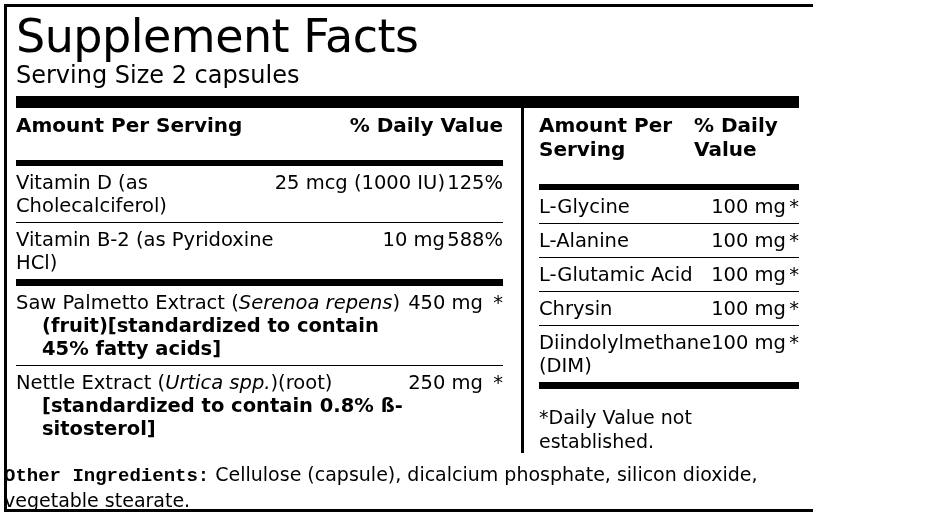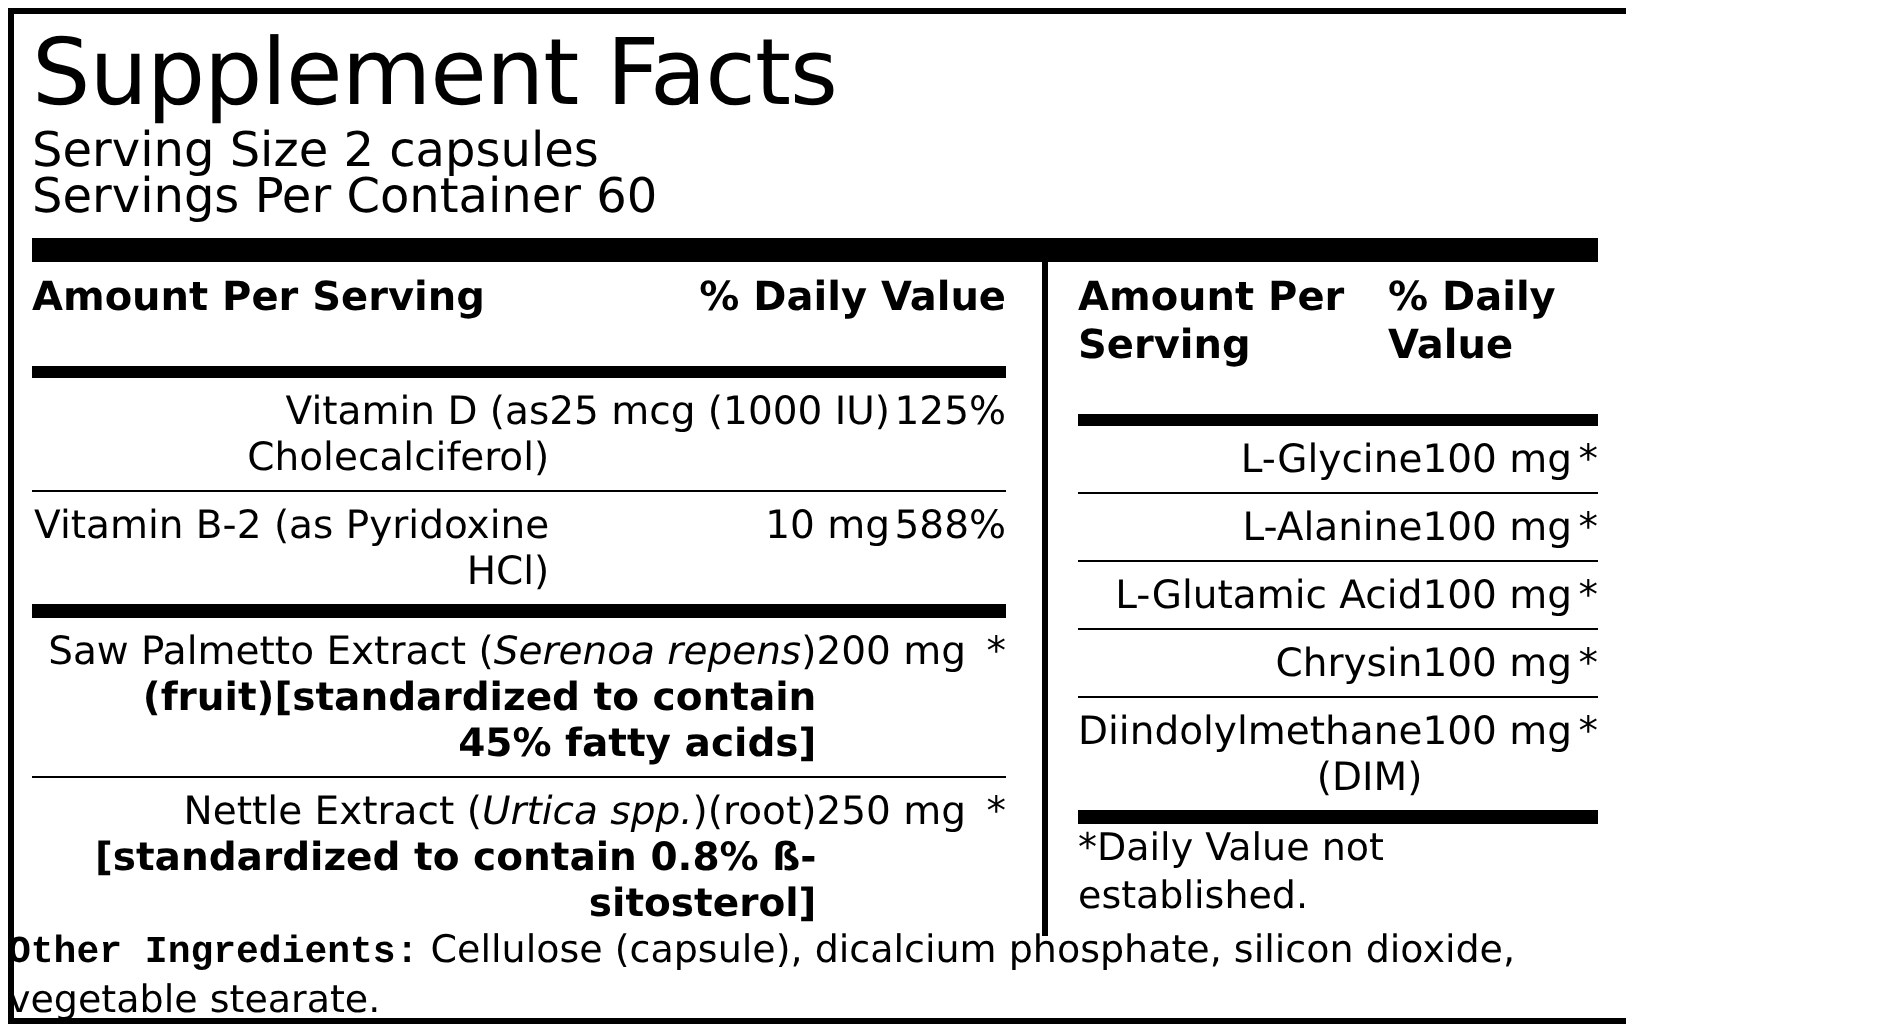--- a/index.html
+++ b/index.html
@@ -96,36 +96,36 @@
   }
   table.facts td {
     padding: 5px 0 5px 0;
     border-bottom: 1px solid #000;
     vertical-align: top;
     line-height: 23px;
   }
   table.facts tr.no-border td {
     border-bottom: none;
   }
-  td.name { text-align: right; }
+  td.name { text-align: left; }
   td.amt  { text-align: right; padding-left: 8px; white-space: nowrap; }
   td.dv   { text-align: right; padding-left: 14px; white-space: nowrap; width: 58px; }
   td.dv-star { text-align: right; padding-left: 14px; width: 20px; }
 
   .sub {
     display: block;
     padding-left: 26px;
     font-weight: bold;
   }
   .ital { font-style: italic; }
 
   .footnote {
     font-size: 19px;
     line-height: 24px;
-    padding-top: 0;
+    padding-top: 16px;
   }
 
   .other {
     font-size: 19px;
     line-height: 24px;
     position: absolute;
     left: 4px;
     bottom: 4px;
   }
   .other b { font-weight: bold; font-family: Liberation Mono, monospace; }
@@ -134,21 +134,20 @@
 <body>
 
 <div id="panel">
   <div class="frame"></div>
 
   <div class="inner">
 
     <div class="title">Supplement Facts</div>
 
     <div class="serving-line">Serving Size 2 capsules</div>
-    <div class="serving-line">Servings Per Container 60</div>
 
     <div class="rule-thick"></div>
 
     <div class="cols">
 
       <div class="col-left">
 
         <div class="colhead">
           <span>Amount Per Serving</span>
           <span>% Daily Value</span>
@@ -172,21 +171,21 @@
 
         <div class="rule-med"></div>
 
         <table class="facts">
           <tbody>
               <tr>
             <td class="name">
               <span>Saw Palmetto Extract (</span><span class="ital">Serenoa repens</span><span>)</span>
               <span class="sub">(fruit)[standardized to contain 45% fatty acids]</span>
             </td>
-            <td class="amt">200 mg</td>
+            <td class="amt">450 mg</td>
             <td class="dv-star">*</td>
           </tr>
           <tr class="no-border">
             <td class="name">
               <span>Nettle Extract (</span><span class="ital">Urtica spp.</span><span>)(root)</span>
               <span class="sub">[standardized to contain 0.8% ß-sitosterol]</span>
             </td>
             <td class="amt">250 mg</td>
             <td class="dv-star">*</td>
           </tr>

